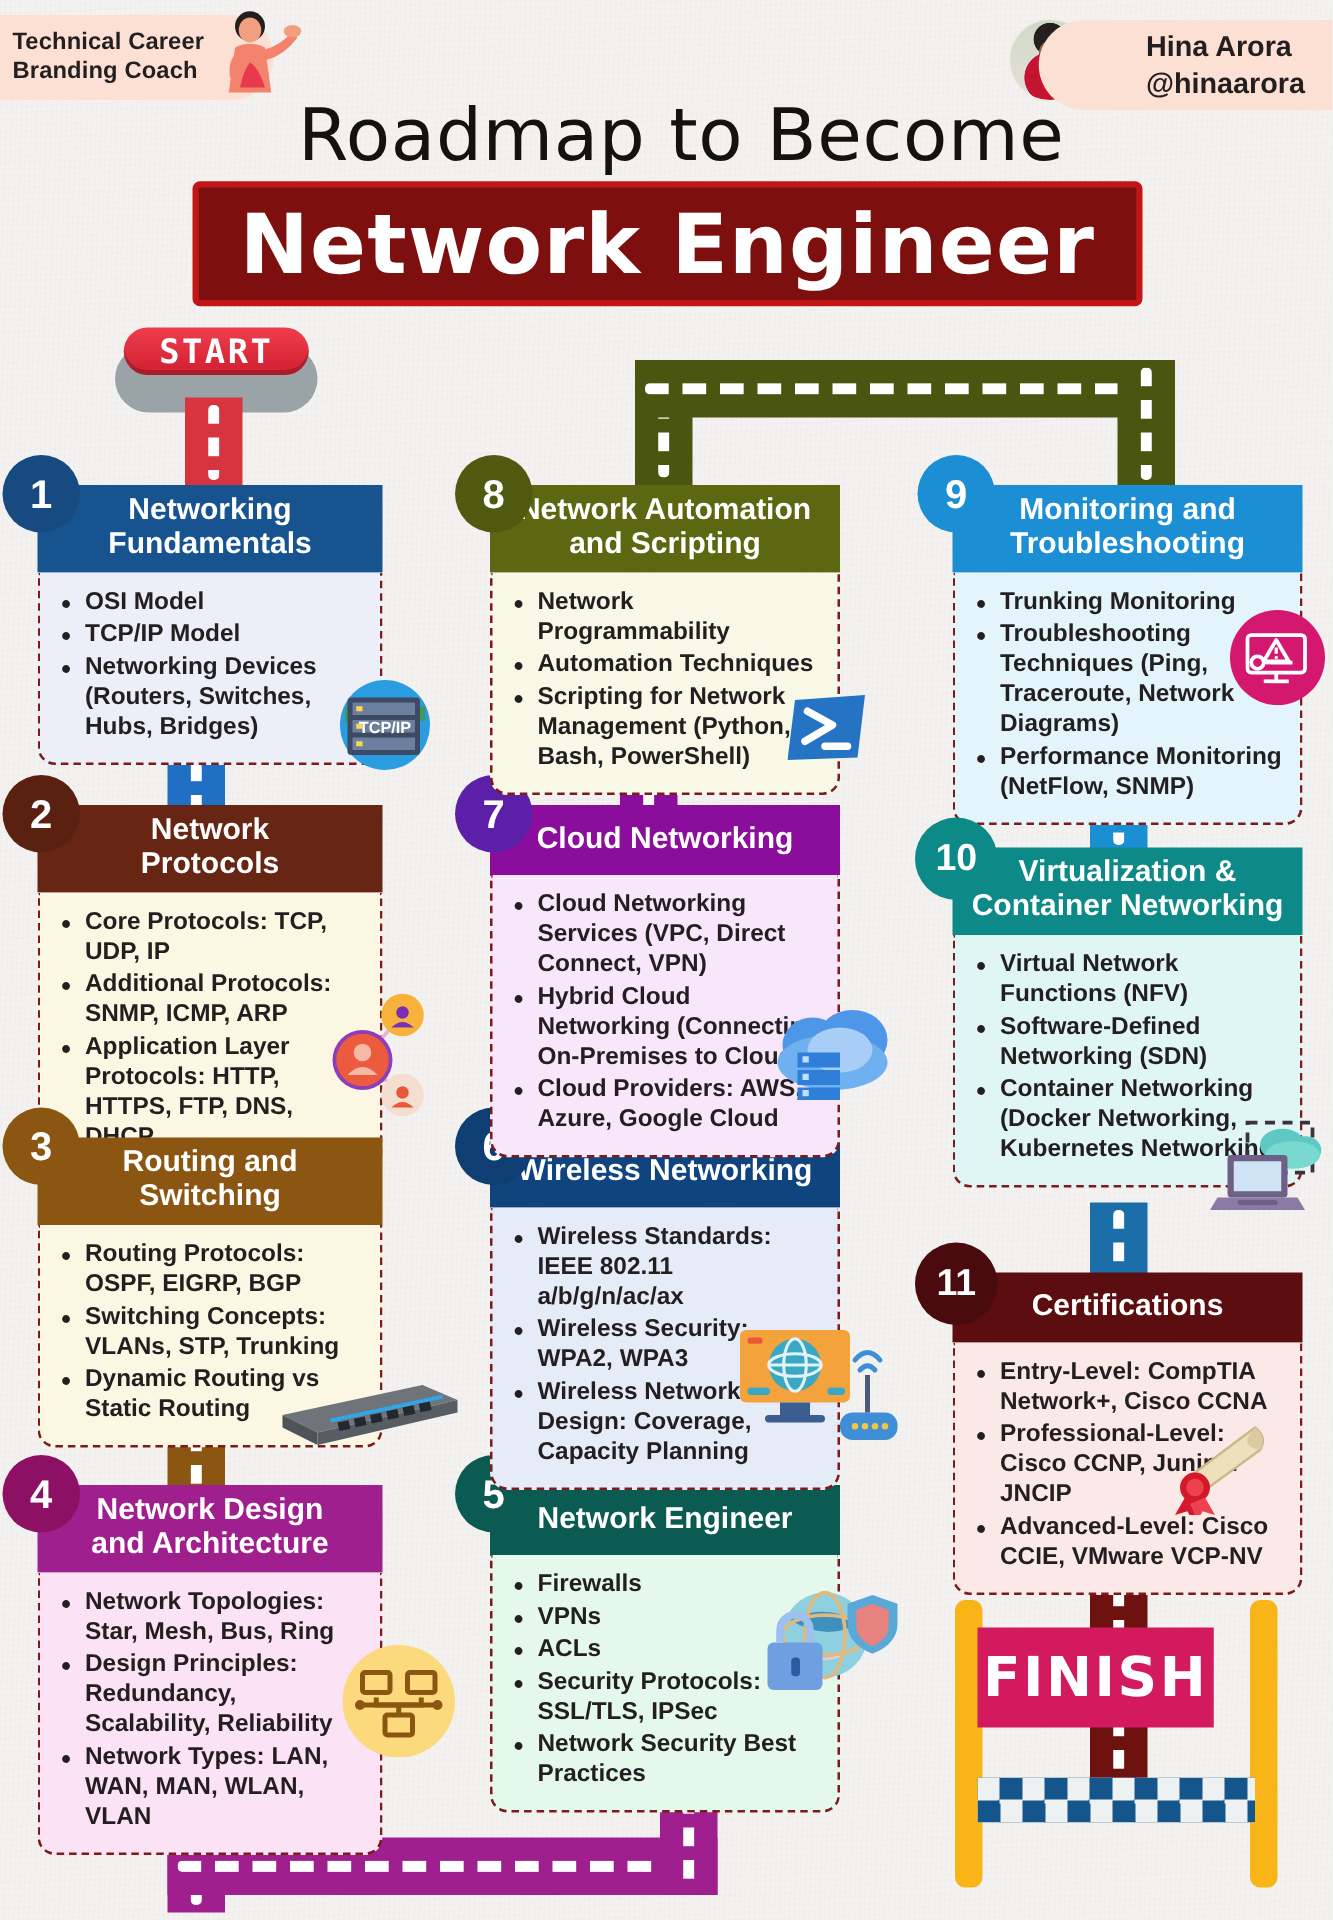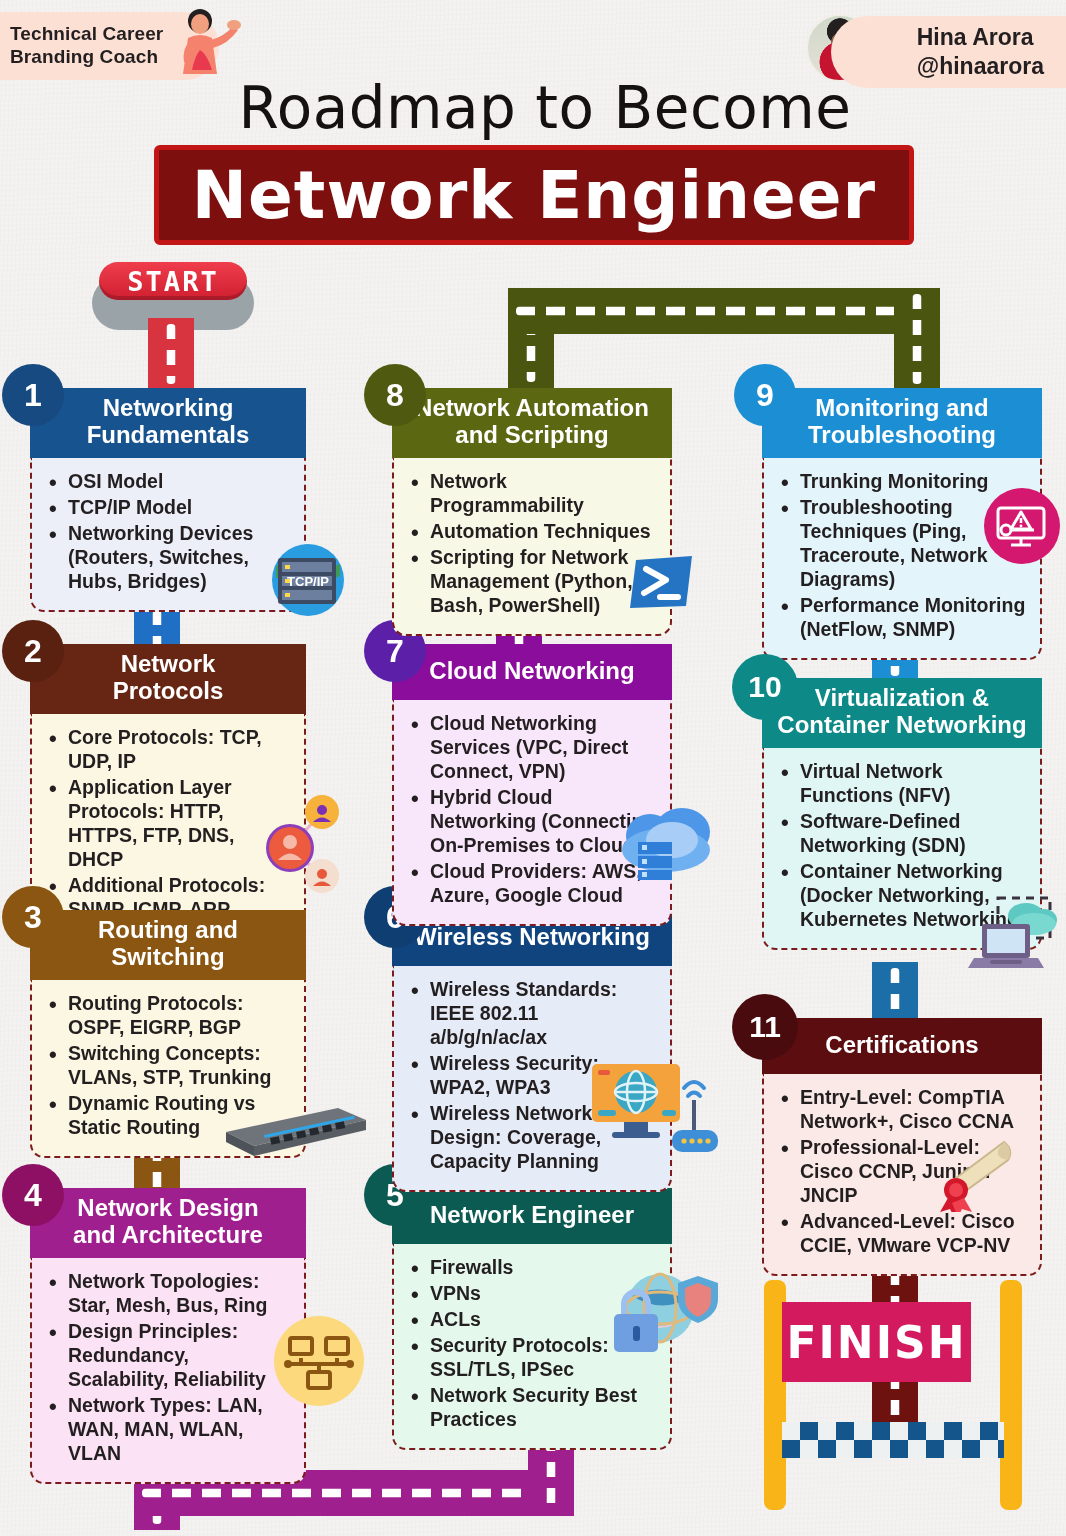--- a/index.html
+++ b/index.html
@@ -276,22 +276,22 @@
     </div>
     <div class="hdr" style="background:#662613">
       <span>
         <span>Network</span><br>
         <span>Protocols</span>
       </span>
     </div>
     <div class="body" style="background:#fbf7e2">
       <ul>
         <li>Core Protocols: TCP, UDP, IP</li>
+        <li>Additional Protocols: SNMP, ICMP, ARP</li>
         <li> Application Layer Protocols: HTTP, HTTPS, FTP, DNS, DHCP</li>
-        <li>Additional Protocols: SNMP, ICMP, ARP</li>
       </ul>
     </div>
   </div>
   <svg class="art" style="left:258px;top:786px;width:82px;height:108px">
     <line x1="32" y1="62" x2="64" y2="26" stroke="#e8b4cf" stroke-width="3"></line>
     <line x1="32" y1="62" x2="64" y2="90" stroke="#e8b4cf" stroke-width="3"></line>
     <circle cx="64" cy="26" r="17" fill="#f7b23c"></circle>
       <circle cx="64" cy="24" r="5" fill="#7b2fb5"></circle>
       <path d="M55 36 q9 -9 18 0z" fill="#7b2fb5"></path>
     <circle cx="64" cy="90" r="17" fill="#f3ded0"></circle>

